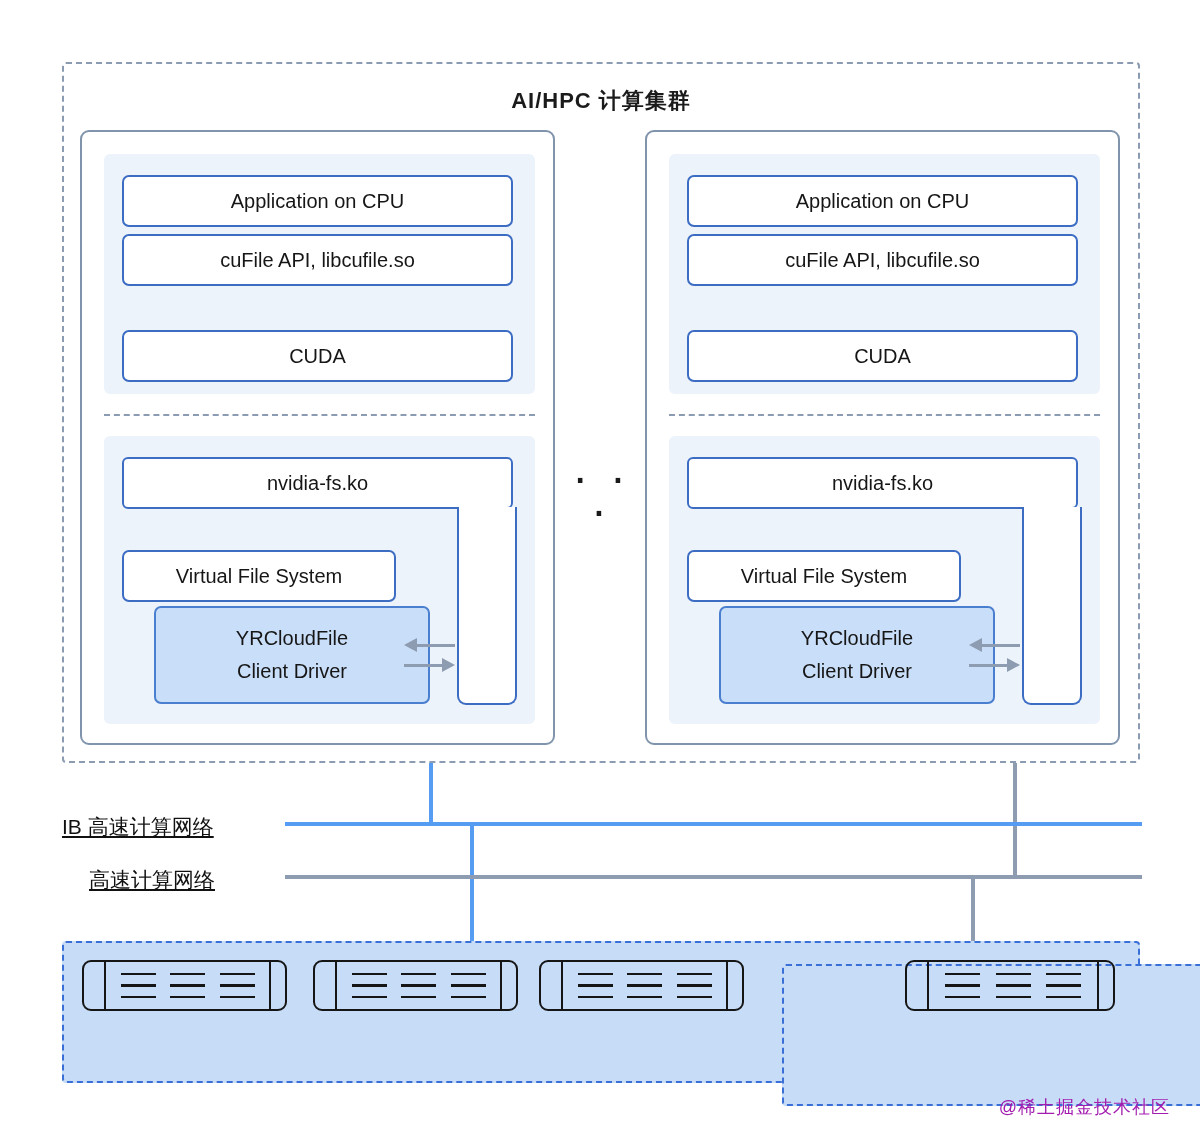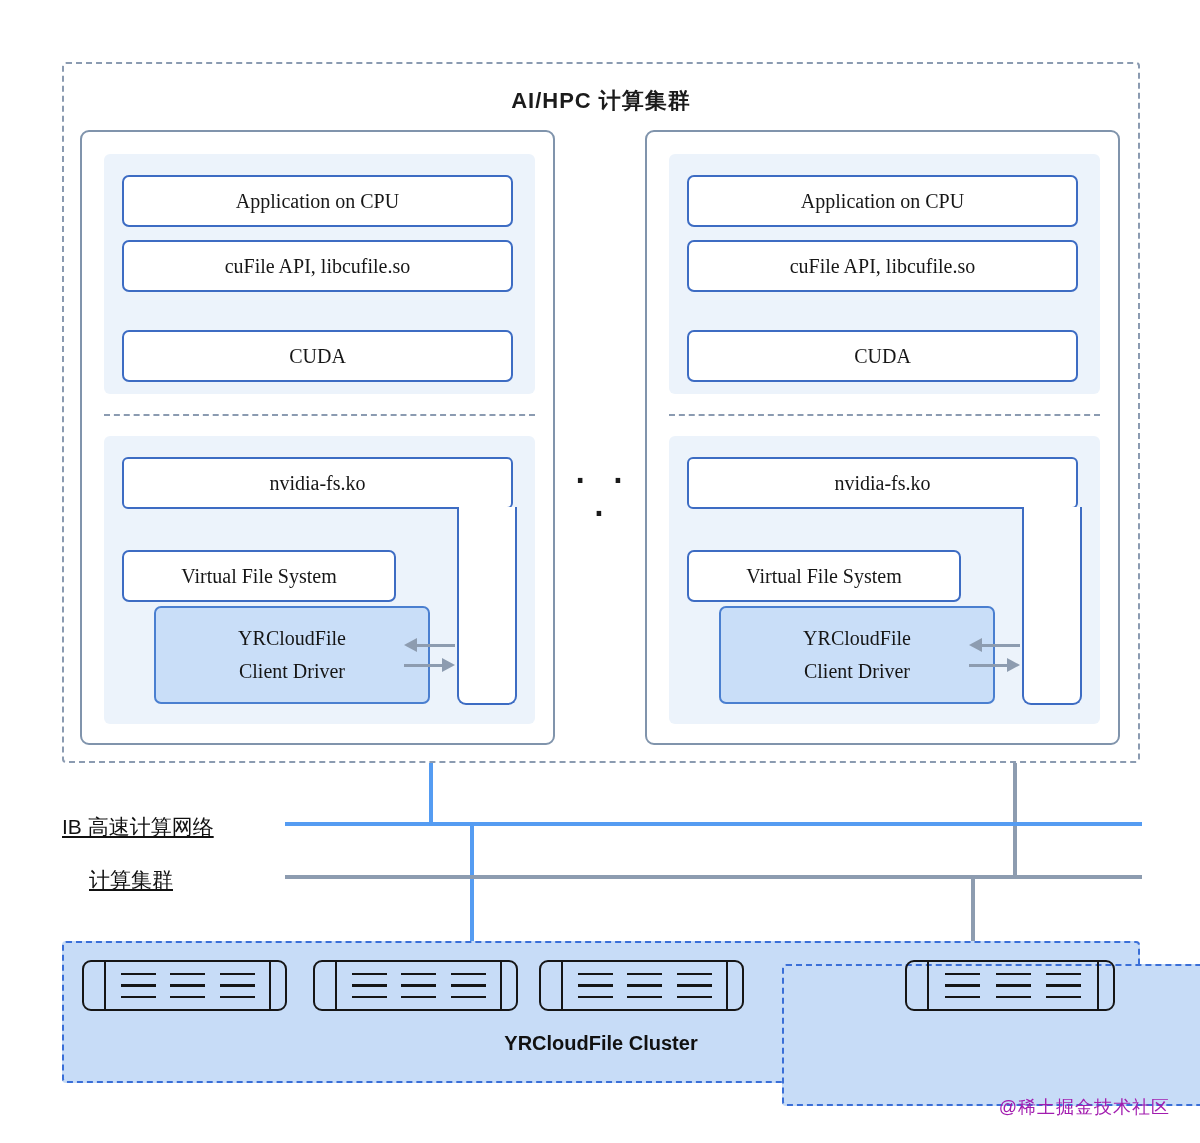--- a/index.html
+++ b/index.html
@@ -16,22 +16,22 @@
   .node{position:absolute;top:130px;width:471px;height:611px;background:#ffffff;
     border:2px solid #8094ac;border-radius:9px;}
   .node.n1{left:80px;} .node.n2{left:645px;}
 
   .panel{position:absolute;left:22px;width:431px;background:#ecf3fb;border-radius:6px;}
   .panel.upper{top:22px;height:240px;}
   .panel.lower{top:304px;height:288px;}
 
   .wbox{position:absolute;left:40px;width:387px;height:48px;background:#ffffff;
     border:2px solid #3d6cc3;border-radius:7px;display:flex;align-items:center;
-    justify-content:center;font-size:20px;color:#161616;z-index:2;font-family:Liberation Serif, serif;}
-  .b-app{top:43px;} .b-cufile{top:108px;} .b-cuda{top:198px;}
+    justify-content:center;font-size:20px;color:#161616;z-index:2;}
+  .b-app{top:43px;} .b-cufile{top:102px;} .b-cuda{top:198px;}
   .b-nvidia{top:325px;border-radius:6px;}
   .b-vfs{top:418px;width:270px;}
   .b-driver{top:474px;width:272px;height:94px;background:#c9def8;border-color:#4a7fd0;
     text-align:center;white-space:pre-line;line-height:33px;margin-left:32px;}
 
   
   .column{position:absolute;left:375px;top:375px;width:56px;height:196px;background:#ffffff;
     border:2px solid #3d6cc3;border-top:none;border-radius:0 0 9px 9px;z-index:3;}
 
   .sep{position:absolute;left:22px;top:282px;width:431px;height:0;
@@ -132,21 +132,21 @@
     <div class="arrow arrow-out"></div>
   </div>
 
   <div class="vline blue v1"></div>
   <div class="vline blue v2"></div>
   <div class="vline gray v3"></div>
   <div class="vline gray v4"></div>
 
   <div class="net-label ib">IB 高速计算网络</div>
   <div class="hline ib"></div>
-  <div class="net-label mgmt">计算集群</div>
+  <div class="net-label mgmt">高速计算网络</div>
   <div class="hline mgmt"></div>
 
   <div class="cluster"></div>
 
   <div class="server s1">
     <span class="cap-l"></span>
     <span class="mid">
       <span class="bars">
           <i></i>
           <i></i>
@@ -223,16 +223,15 @@
         </span>
       <span class="bars">
           <i></i>
           <i></i>
           <i></i>
         </span>
     </span>
     <span class="cap-r"></span>
   </div>
 
-  <div class="cluster-label">YRCloudFile Cluster</div>
 
   <div class="watermark">@稀土掘金技术社区</div>
 </div>
 
 </body></html>

